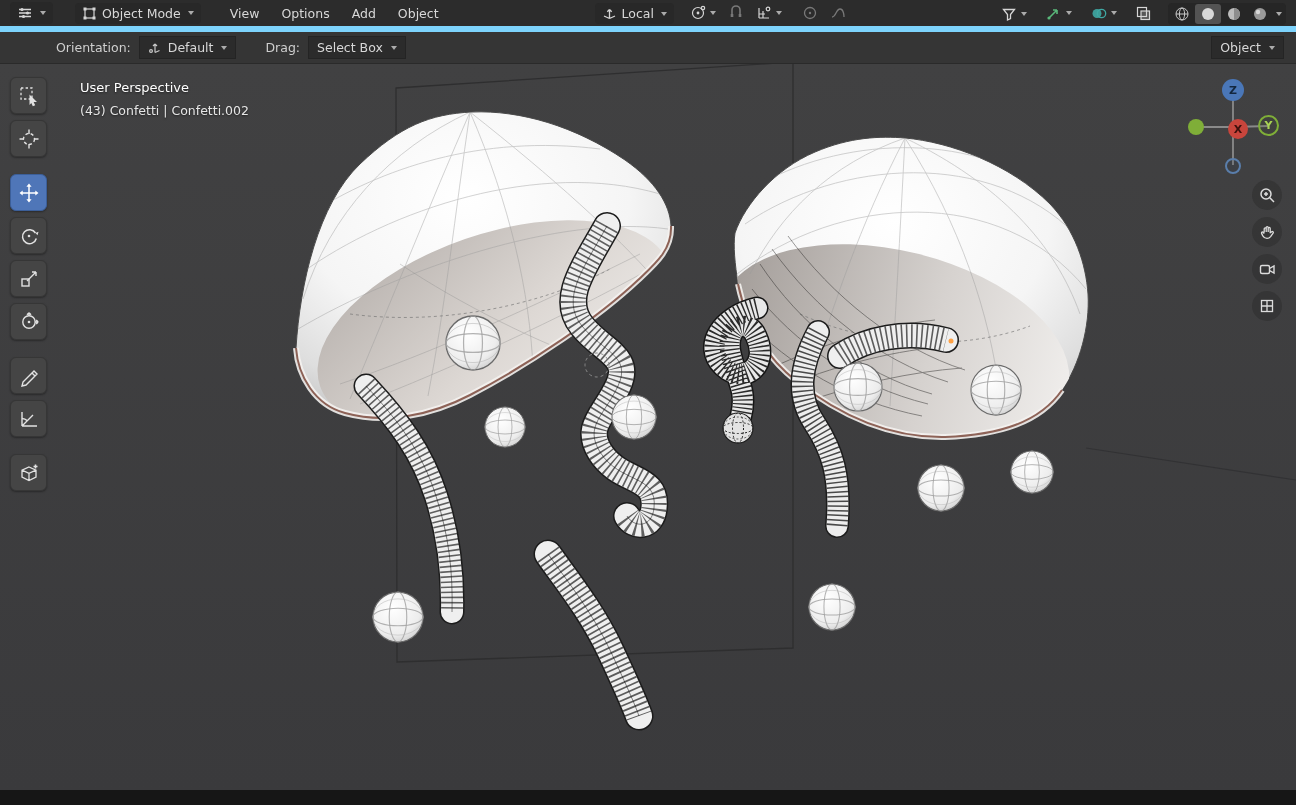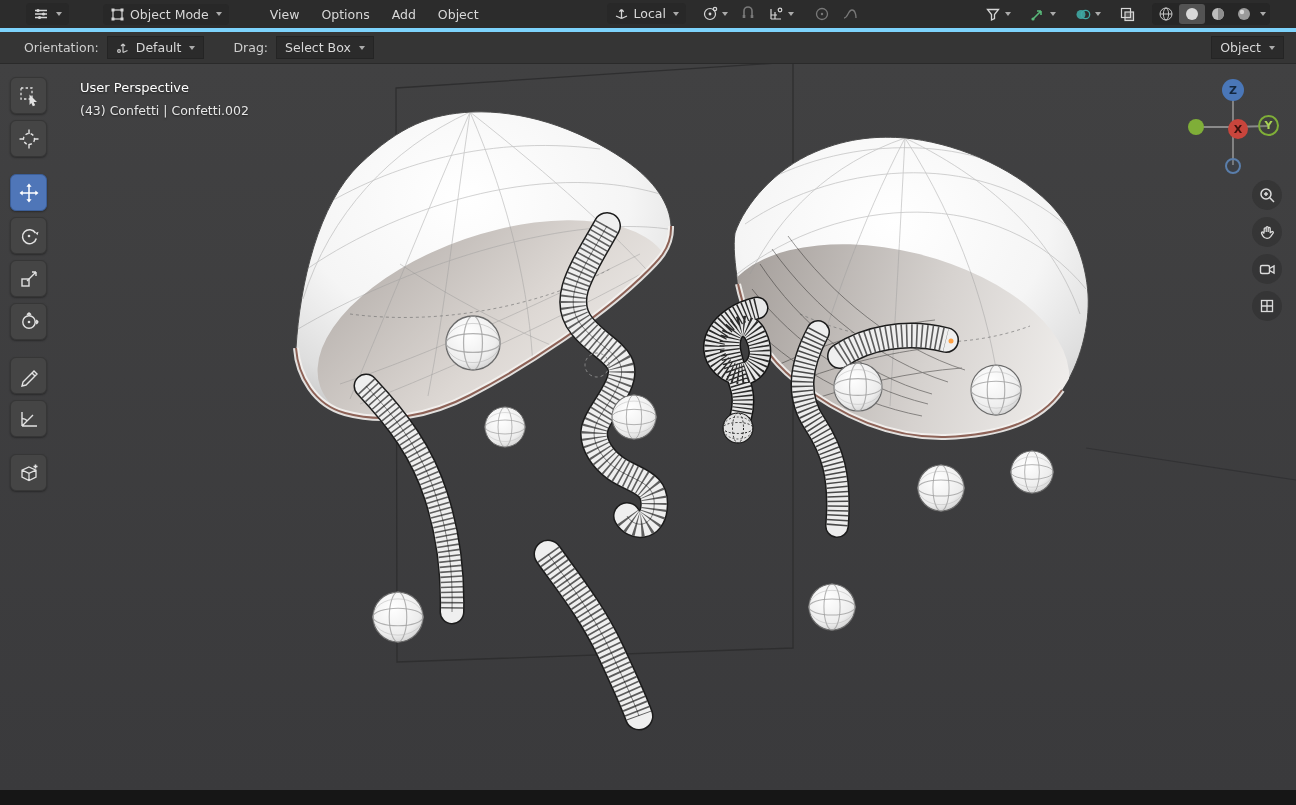--- a/index.html
+++ b/index.html
@@ -1,34 +1,34 @@
 <!DOCTYPE html>
 <html><head>
 <meta charset="utf-8">
 <style>
   *{margin:0;padding:0;box-sizing:border-box}
   html,body{width:1296px;height:805px;overflow:hidden;background:#161616;
     font-family:"DejaVu Sans","Liberation Sans",sans-serif;color:#d8d8d8;font-size:12.5px;
     -webkit-font-smoothing:antialiased}
-  .topbar{height:32px;background:#2c2c2c;border-bottom:4px solid #7dd3fc;display:flex;align-items:center;
-    padding:0 26px;gap:20px}
+  .topbar{height:32px;background:#2c2c2c;border-bottom:6px solid #7dd3fc;display:flex;align-items:center;
+    padding:0 10px;gap:8px}
   .dd{display:flex;align-items:center;gap:5px;background:#282828;border-radius:4px;padding:3px 7px;cursor:default}
   .chev{width:0;height:0;border-left:3.5px solid transparent;border-right:3.5px solid transparent;
     border-top:4.5px solid #ababab;margin-left:2px}
   .menu-item{padding:4px 9px;border-radius:4px}
-  .hgroup{display:flex;align-items:flex-start;gap:4px}
+  .hgroup{display:flex;align-items:flex-end;gap:4px}
   .center-group{margin-left:auto}
   .right-group{margin-left:auto}
   .icon-btn{display:flex;align-items:center;gap:2px;padding:3px 4px;border-radius:4px}
   .dim{opacity:.45}
   .shade-group{display:flex;align-items:center;background:#262626;border-radius:4px;padding:1px}
   .shade-seg{padding:2px 5px;border-radius:3px;display:flex;align-items:center}
   .shade-seg.active{background:#535353}
   .settings-row{height:32px;background:#353535;border-bottom:1px solid #2a2a2a;display:flex;align-items:center;
-    padding:0 12px 0 24px;gap:8px}
+    padding:0 12px 0 56px;gap:8px}
   .settings-label{color:#cfcfcf}
   .pill{display:flex;align-items:center;gap:6px;background:#2b2b2b;border:1px solid #242424;border-radius:0;
     padding:3px 8px}
   .options-pill{margin-left:auto}
   .viewport{position:relative;width:1296px;height:726px;background:#701a75;overflow:hidden}
   .scene{position:absolute;left:0;top:0}
   .view-info{position:absolute;left:80px;top:12px;line-height:23px;pointer-events:none}
   .view-info .l1{color:#ffffff;font-size:13px;text-shadow:0 1px 2px rgba(0,0,0,.5)}
   .view-info .l2{color:#e6e6e6;font-size:12.5px;text-shadow:0 1px 2px rgba(0,0,0,.5)}
   .tools{position:absolute;left:10px;top:13px;display:flex;flex-direction:column;gap:6px}

